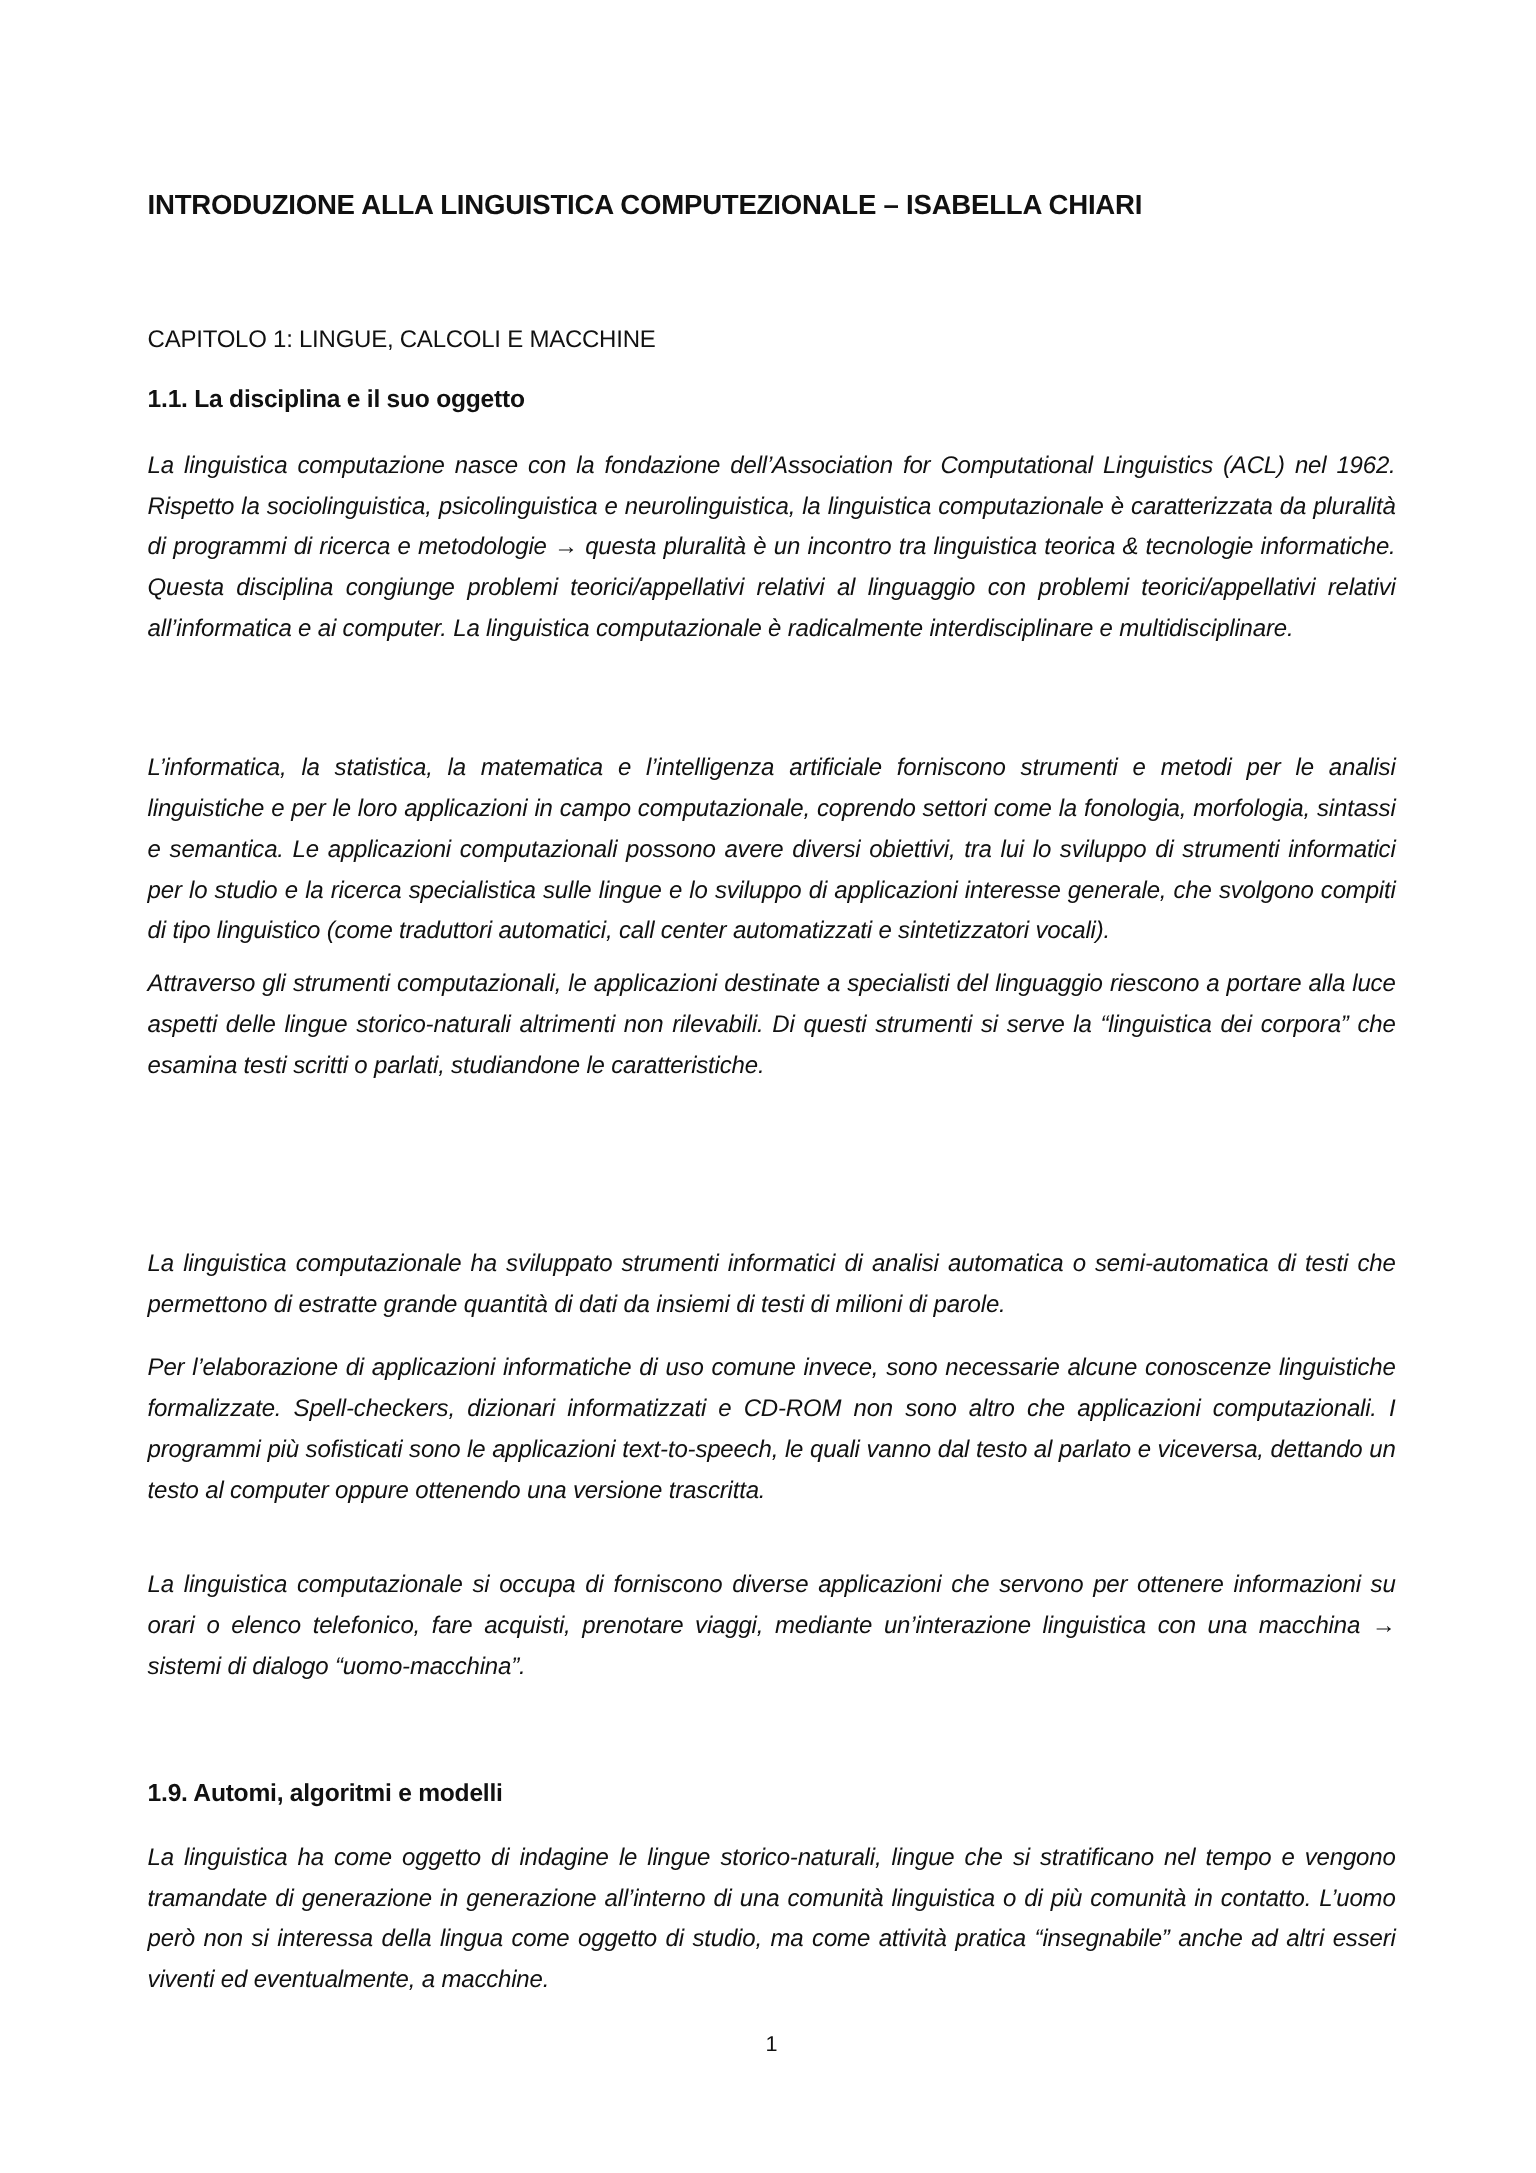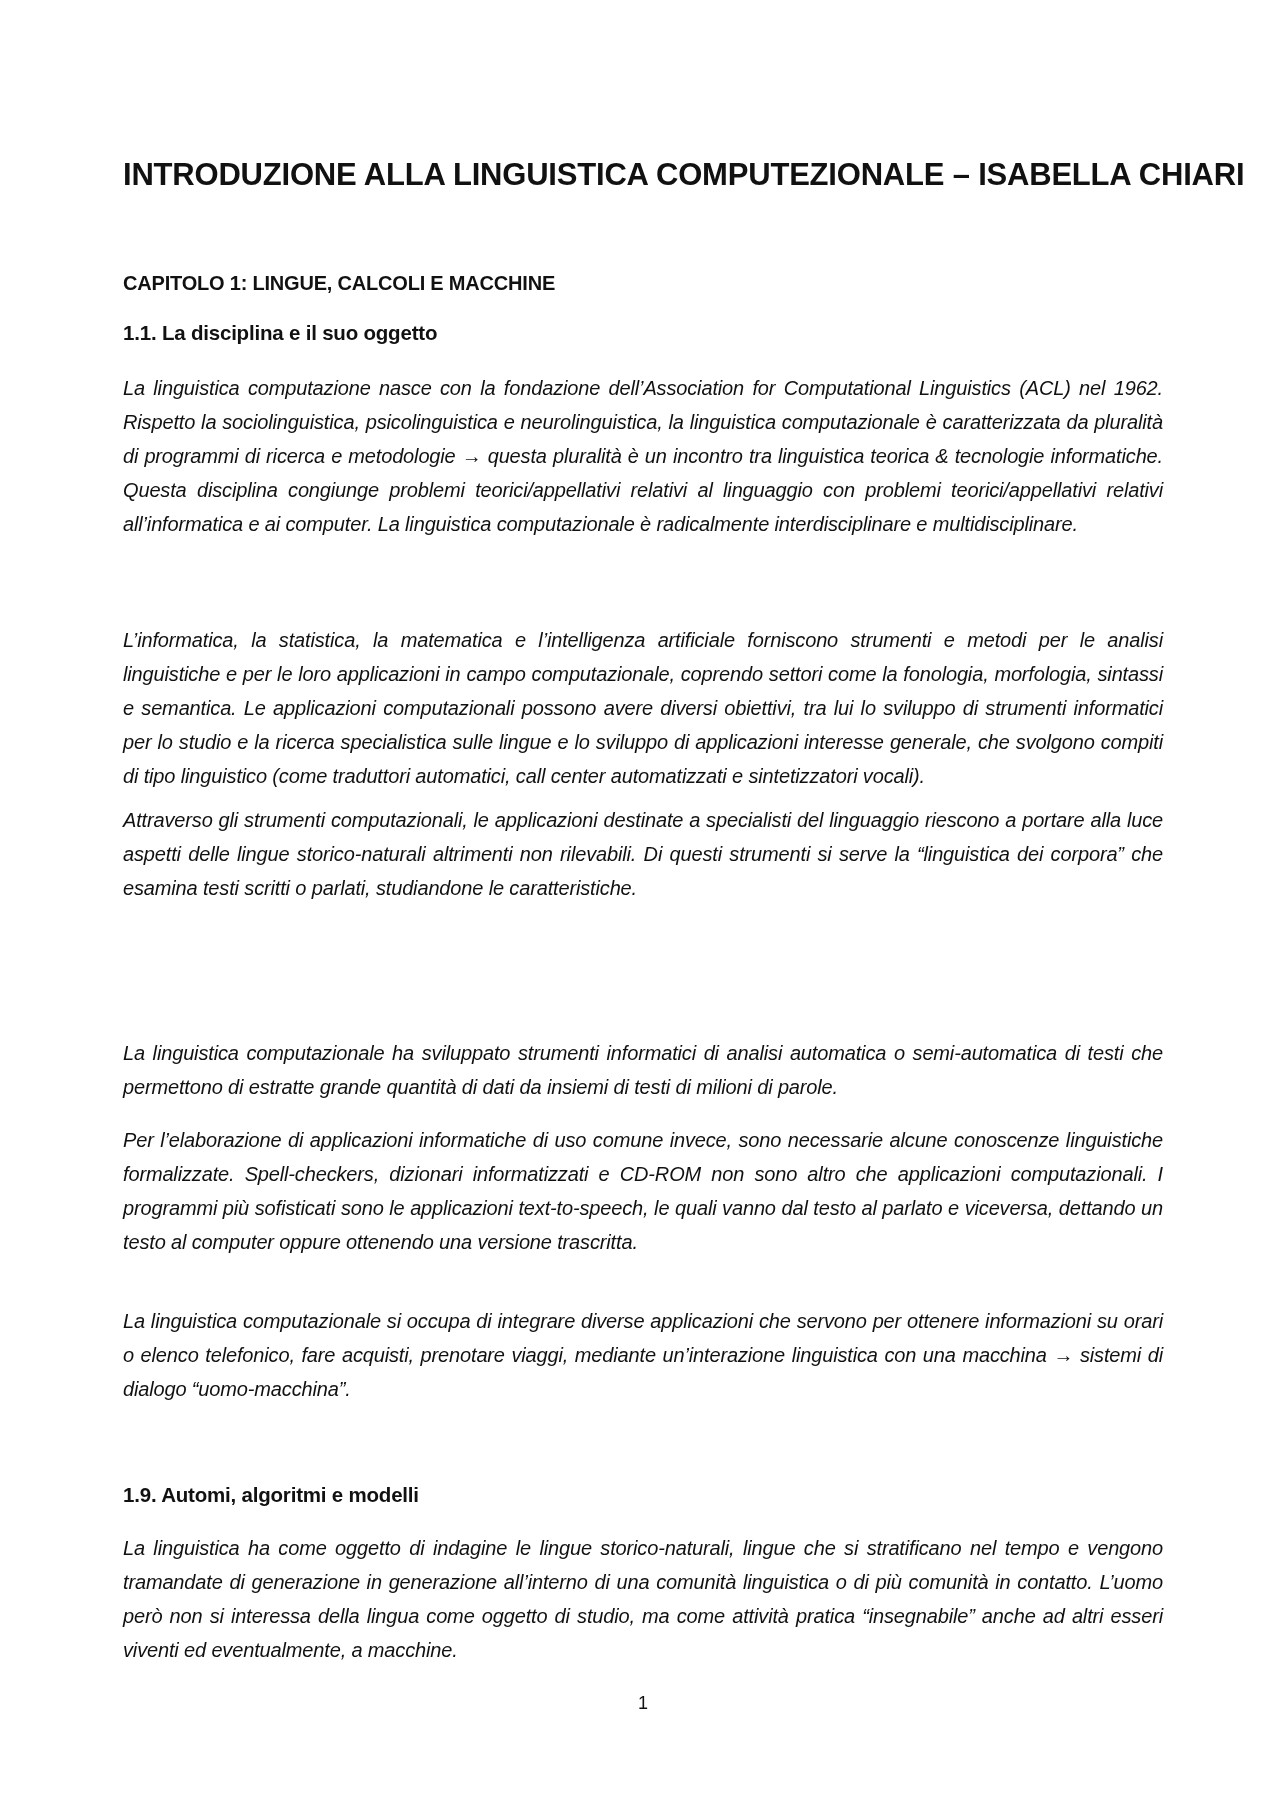--- a/index.html
+++ b/index.html
@@ -1,37 +1,37 @@
 <!DOCTYPE html>
 <html><head>
 <meta charset="utf-8">
 <style>
   html, body { margin: 0; padding: 0; background: #ffffff; }
   body { width: 1280px; height: 1811px; position: relative; overflow: hidden;
          font-family: "Liberation Sans", "DejaVu Sans", sans-serif; color: #111; }
   .page { position: absolute; left: 123px; top: 0; width: 1040px; }
-  .doc-title { position: absolute; top: 157px; left: 0; font-size: 31px; font-weight: bold; letter-spacing: -0.2px; white-space: nowrap; }
-  .chapter { position: absolute; top: 272px; left: 0; font-size: 20px; font-weight: bold; letter-spacing: -0.2px; white-space: nowrap; }
+  .doc-title { position: absolute; top: 157px; left: 0; font-size: 23px; font-weight: bold; letter-spacing: -0.2px; white-space: nowrap; }
+  .chapter { position: absolute; top: 272px; left: 0; font-size: 20px; font-weight: normal; letter-spacing: -0.2px; white-space: nowrap; }
   .section { position: absolute; left: 0; font-size: 20.5px; font-weight: bold; letter-spacing: -0.2px; white-space: nowrap; }
   .para { position: absolute; left: 0; width: 1040px; font-size: 20px; line-height: 34px;
           text-align: justify; letter-spacing: -0.15px; margin: 0; font-style: italic; }
   .page-number { position: absolute; top: 1693px; left: 0; width: 1040px; text-align: center; font-size: 18px; }
 </style>
 </head>
 <body>
 
 <div class="page">
   <div class="doc-title">INTRODUZIONE ALLA LINGUISTICA COMPUTEZIONALE – ISABELLA CHIARI</div>
   <div class="chapter">CAPITOLO 1: LINGUE, CALCOLI E MACCHINE</div>
 
   <div class="section" style="top:321px">1.1. La disciplina e il suo oggetto</div>
   <p class="para" style="top:371px">La linguistica computazione nasce con la fondazione dell’Association for Computational Linguistics (ACL) nel 1962. Rispetto la sociolinguistica, psicolinguistica e neurolinguistica, la linguistica computazionale è caratterizzata da pluralità di programmi di ricerca e metodologie → questa pluralità è un incontro tra linguistica teorica &amp; tecnologie informatiche. Questa disciplina congiunge problemi teorici/appellativi relativi al linguaggio con problemi teorici/appellativi relativi all’informatica e ai computer. La linguistica computazionale è radicalmente interdisciplinare e multidisciplinare.</p>
   <p class="para" style="top:623px">L’informatica, la statistica, la matematica e l’intelligenza artificiale forniscono strumenti e metodi per le analisi linguistiche e per le loro applicazioni in campo computazionale, coprendo settori come la fonologia, morfologia, sintassi e semantica. Le applicazioni computazionali possono avere diversi obiettivi, tra lui lo sviluppo di strumenti informatici per lo studio e la ricerca specialistica sulle lingue e lo sviluppo di applicazioni interesse generale, che svolgono compiti di tipo linguistico (come traduttori automatici, call center automatizzati e sintetizzatori vocali).</p>
   <p class="para" style="top:803px">Attraverso gli strumenti computazionali, le applicazioni destinate a specialisti del linguaggio riescono a portare alla luce aspetti delle lingue storico-naturali altrimenti non rilevabili. Di questi strumenti si serve la “linguistica dei corpora” che esamina testi scritti o parlati, studiandone le caratteristiche.</p>
   <p class="para" style="top:1036px">La linguistica computazionale ha sviluppato strumenti informatici di analisi automatica o semi-automatica di testi che permettono di estratte grande quantità di dati da insiemi di testi di milioni di parole.</p>
   <p class="para" style="top:1123px">Per l’elaborazione di applicazioni informatiche di uso comune invece, sono necessarie alcune conoscenze linguistiche formalizzate. Spell-checkers, dizionari informatizzati e CD-ROM non sono altro che applicazioni computazionali. I programmi più sofisticati sono le applicazioni text-to-speech, le quali vanno dal testo al parlato e viceversa, dettando un testo al computer oppure ottenendo una versione trascritta.</p>
-  <p class="para" style="top:1304px">La linguistica computazionale si occupa di integrare diverse applicazioni che servono per ottenere informazioni su orari o elenco telefonico, fare acquisti, prenotare viaggi, mediante un’interazione linguistica con una macchina → sistemi di dialogo “uomo-macchina”.</p>
+  <p class="para" style="top:1304px">La linguistica computazionale si occupa di forniscono diverse applicazioni che servono per ottenere informazioni su orari o elenco telefonico, fare acquisti, prenotare viaggi, mediante un’interazione linguistica con una macchina → sistemi di dialogo “uomo-macchina”.</p>
 
   <div class="section" style="top:1483px">1.9. Automi, algoritmi e modelli</div>
   <p class="para" style="top:1531px">La linguistica ha come oggetto di indagine le lingue storico-naturali, lingue che si stratificano nel tempo e vengono tramandate di generazione in generazione all’interno di una comunità linguistica o di più comunità in contatto. L’uomo però non si interessa della lingua come oggetto di studio, ma come attività pratica “insegnabile” anche ad altri esseri viventi ed eventualmente, a macchine.</p>
 
   <div class="page-number">1</div>
 </div>
 
 </body></html>

